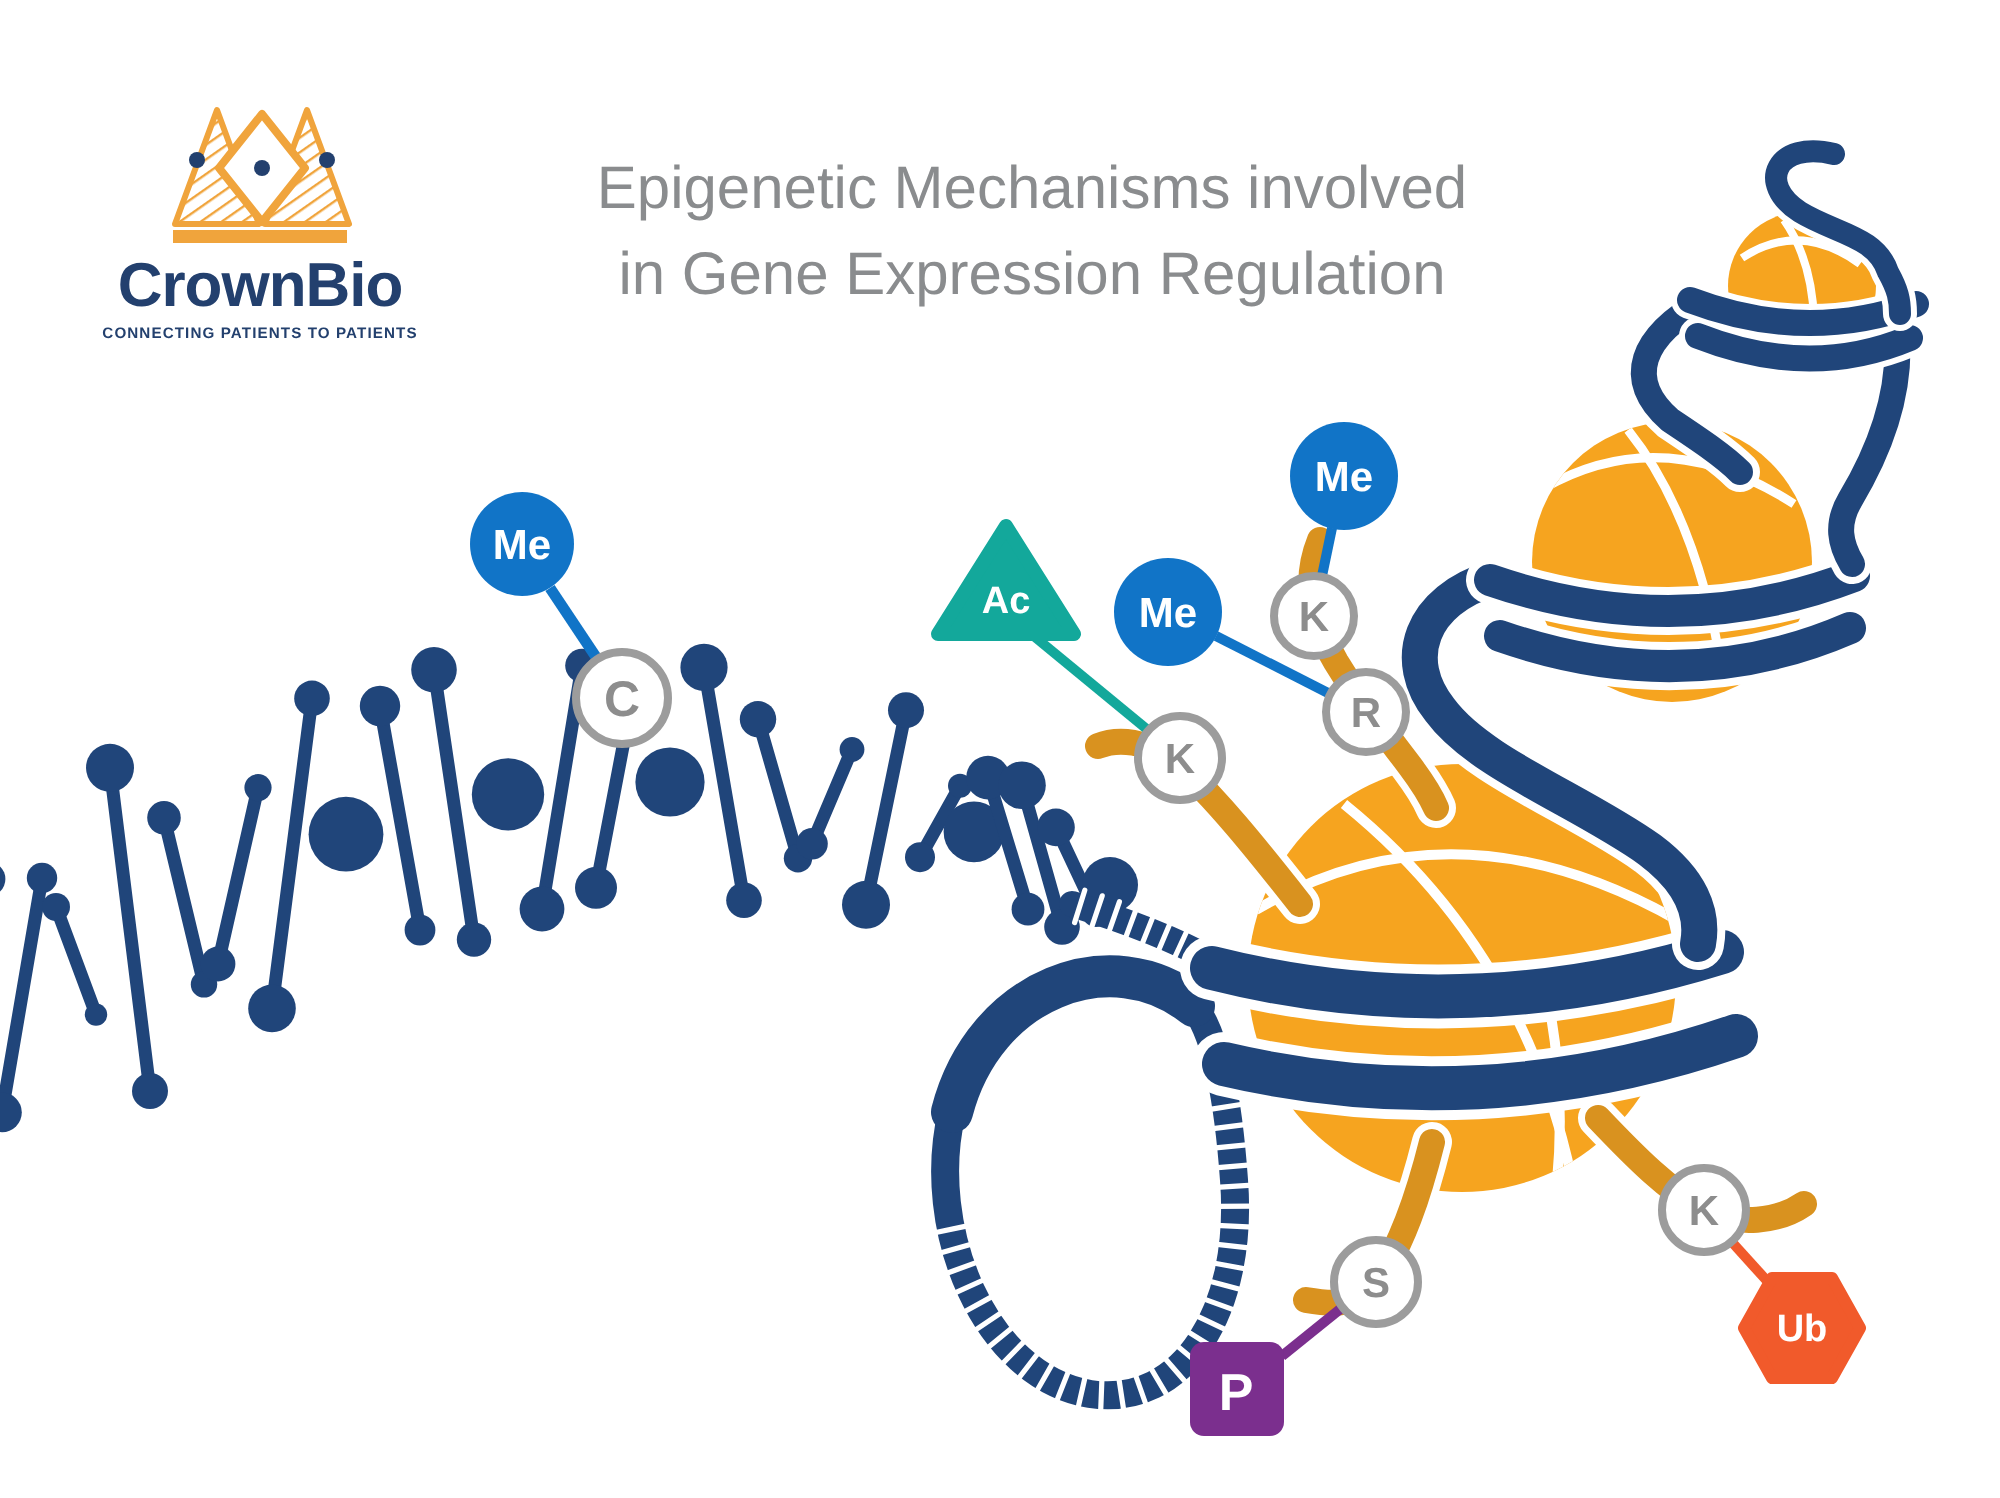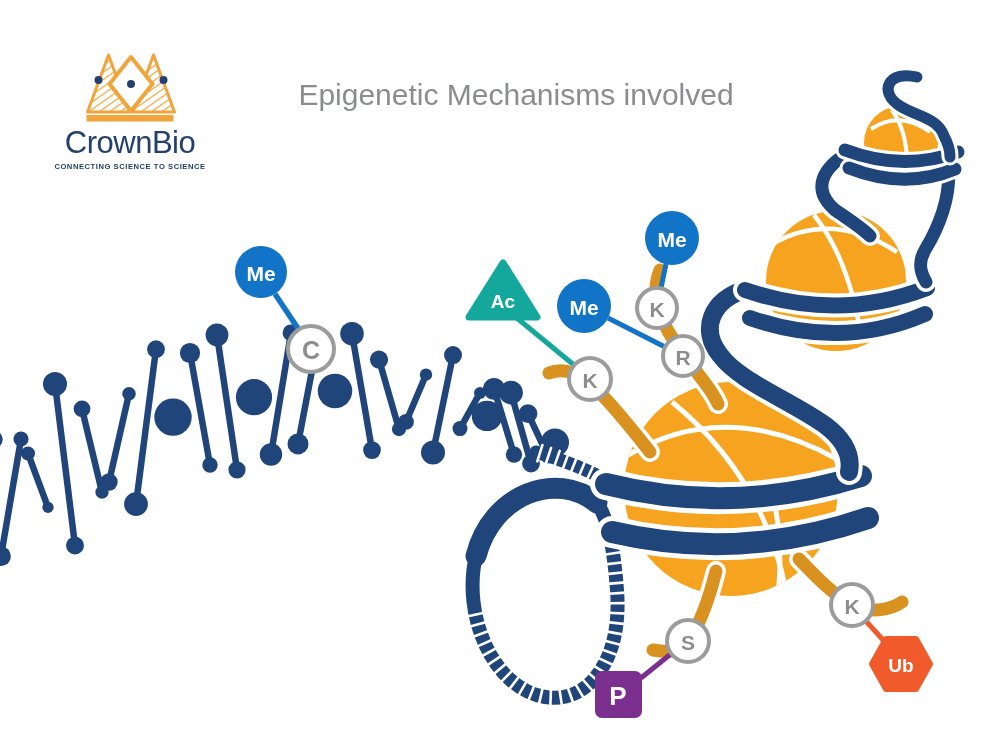--- a/index.html
+++ b/index.html
@@ -1,21 +1,21 @@
 <!DOCTYPE html>
 <html><head>
 <meta charset="utf-8">
 <style>
   html,body{margin:0;padding:0;background:#fff;}
   .stage{position:relative;width:1000px;height:749px;background:#fff;overflow:hidden;
          font-family:"Liberation Sans",sans-serif;}
   .scene{position:absolute;left:0;top:0;}
   .logo{position:absolute;left:38px;top:48px;width:184px;text-align:center;}
   .logo .crown{display:block;margin:0 auto;}
-  .brand{font-size:31px;font-weight:normal;color:#23406e;letter-spacing:-0.5px;margin-top:3px;line-height:1;}
+  .brand{font-size:31px;font-weight:bold;color:#23406e;letter-spacing:-0.5px;margin-top:3px;line-height:1;}
   .tagline{font-size:7.6px;font-weight:bold;color:#23406e;letter-spacing:0.55px;margin-top:4px;}
   .title{position:absolute;left:201px;top:74px;width:630px;text-align:center;
          font-size:30px;font-weight:normal;color:#8a8c8e;line-height:1.42;}
   svg text{font-family:"Liberation Sans",sans-serif;font-weight:bold;}
   .t-white{fill:#ffffff;}
   .t-gray{fill:#8d8d8d;}
   .site{fill:#ffffff;stroke:#9c9c9c;stroke-width:4;}
 </style>
 </head>
 <body>
@@ -282,19 +282,20 @@
       </defs>
       <polygon points="3,64 24,7 45,64" fill="url(#hatch)" stroke="#f0a43c" stroke-width="3" stroke-linejoin="round"></polygon>
       <polygon points="48,64 69,7 90,64" fill="url(#hatch)" stroke="#f0a43c" stroke-width="3" stroke-linejoin="round"></polygon>
       <polygon points="46.5,9 68,36 46.5,63 25,36" fill="#fff" stroke="#f0a43c" stroke-width="4" stroke-linejoin="round"></polygon>
       <circle cx="14" cy="32" r="4" fill="#23406e"></circle>
       <circle cx="46.5" cy="36" r="4" fill="#23406e"></circle>
       <circle cx="79" cy="32" r="4" fill="#23406e"></circle>
       <rect x="2" y="67" width="87" height="6.5" fill="#f0a43c"></rect>
     </svg>
     <div class="brand">CrownBio</div>
-    <div class="tagline">CONNECTING SCIENCE TO SCIENCE</div>
+    <div class="tagline">CONNECTING PATIENTS TO PATIENTS</div>
   </div>
 
   <div class="title">
     <div>Epigenetic Mechanisms involved</div>
+    <div>in Gene Expression Regulation</div>
   </div>
 </div>
 
 </body></html>

